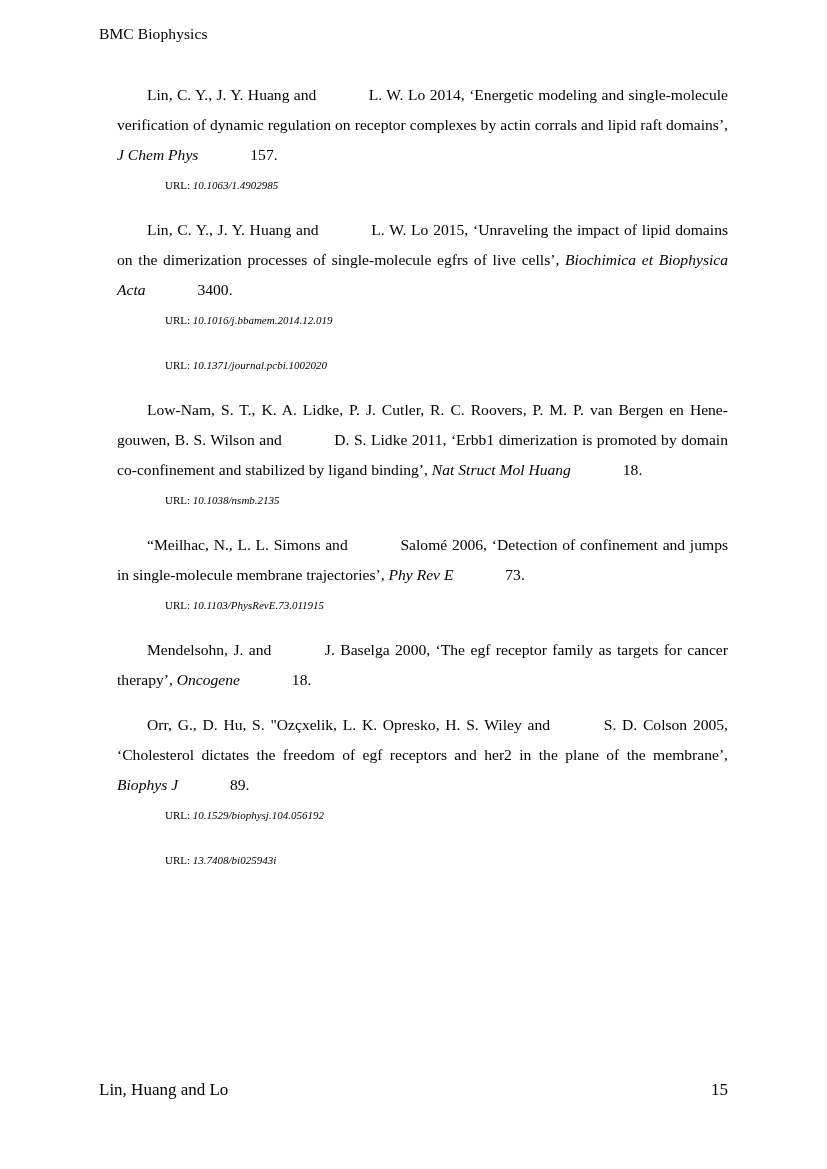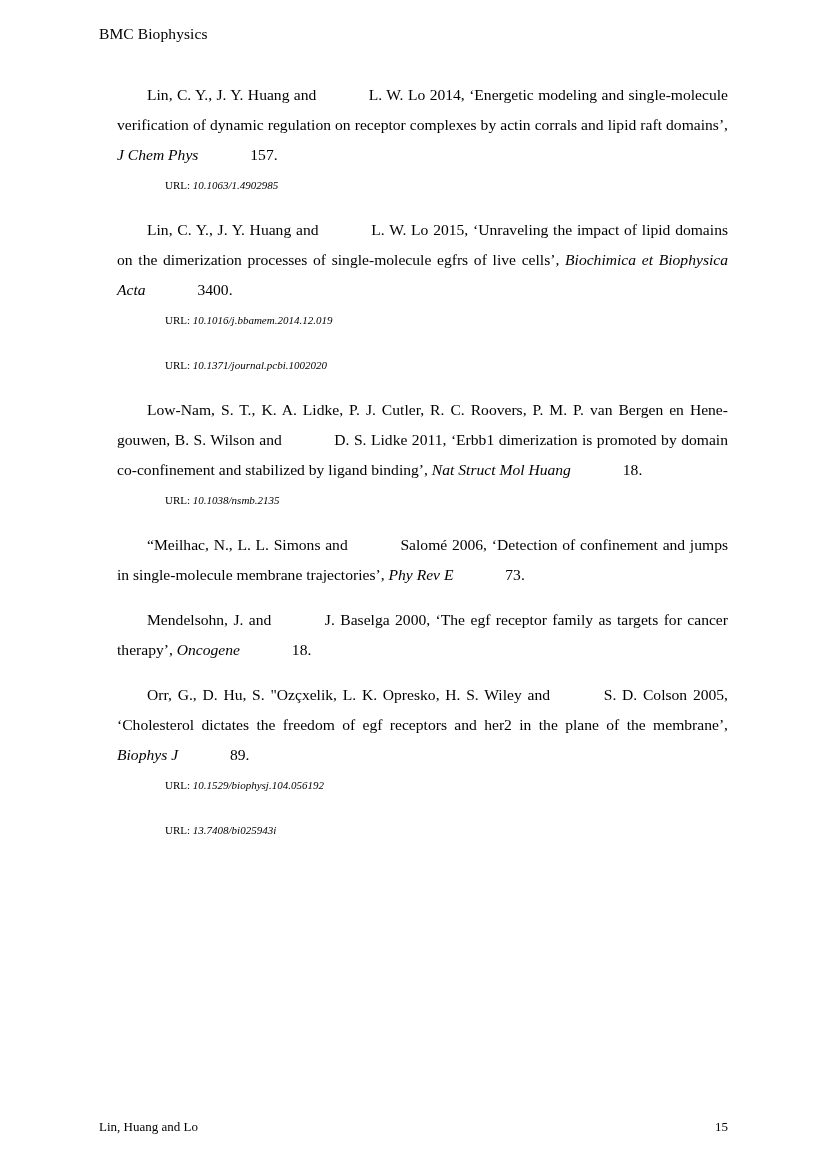--- a/index.html
+++ b/index.html
@@ -65,23 +65,23 @@
   .ref-body b, .ref-url b { font-weight: normal; margin-left: 48px; }
   .ref-body i, .ref-url i { font-style: italic; }
 
   
   .ref-body > .lastline { display: inline; }
 
   
   .footer {
     position: absolute;
     left: 99px;
-    top: 1119px;
+    top: 1080px;
     width: 629px;
-    font-size: 13px;
+    font-size: 17px;
     display: flex;
     justify-content: space-between;
     align-items: flex-end;
   }
 </style>
 </head>
 <body>
 
 <div class="page">
 
@@ -98,20 +98,21 @@
       </div>
       <div class="ref-entry">
         <div class="ref-url"><b>URL:</b> <i>10.1371/journal.pcbi.1002020</i></div>
       </div>
       <div class="ref-entry">
         <div class="ref-body"><b>Low-Nam, S. T., K. A. Lidke, P. J. Cutler, R. C. Roovers, P. M. P. van Bergen en Hene-gouwen, B. S. Wilson</b><span> and </span><b>D. S. Lidke</b><span> 2011, </span><span>‘Erbb1 dimerization is promoted by domain co-confinement and stabilized by ligand binding’, </span><i>Nat Struct Mol Huang</i><b> 18</b><span class="lastline">.</span></div>
         <div class="ref-url"><b>URL:</b> <i>10.1038/nsmb.2135</i></div>
       </div>
       <div class="ref-entry">
         <div class="ref-body"><b>“Meilhac, N., L. L. Simons</b><span> and </span><b>Salomé</b><span> 2006, </span><span>‘Detection of confinement and jumps in single-molecule membrane trajectories’, </span><i>Phy Rev E</i><b> 73</b><span class="lastline">.</span></div>
+        <div class="ref-url"><b>URL:</b> <i>10.1103/PhysRevE.73.011915</i></div>
       </div>
       <div class="ref-entry">
         <div class="ref-body"><b>Mendelsohn, J.</b><span> and </span><b>J. Baselga</b><span> 2000, </span><span>‘The egf receptor family as targets for cancer therapy’, </span><i>Oncogene</i><b> 18</b><span class="lastline">.</span></div>
       </div>
       <div class="ref-entry">
         <div class="ref-body"><b>Orr, G., D. Hu, S. "Ozçxelik, L. K. Opresko, H. S. Wiley</b><span> and </span><b>S. D. Colson</b><span> 2005, </span><span>‘Cholesterol dictates the freedom of egf receptors and her2 in the plane of the membrane’, </span><i>Biophys J</i><b> 89</b><span class="lastline">.</span></div>
         <div class="ref-url"><b>URL:</b> <i>10.1529/biophysj.104.056192</i></div>
       </div>
       <div class="ref-entry">
         <div class="ref-url"><b>URL:</b> <i>13.7408/bi025943i</i></div>

